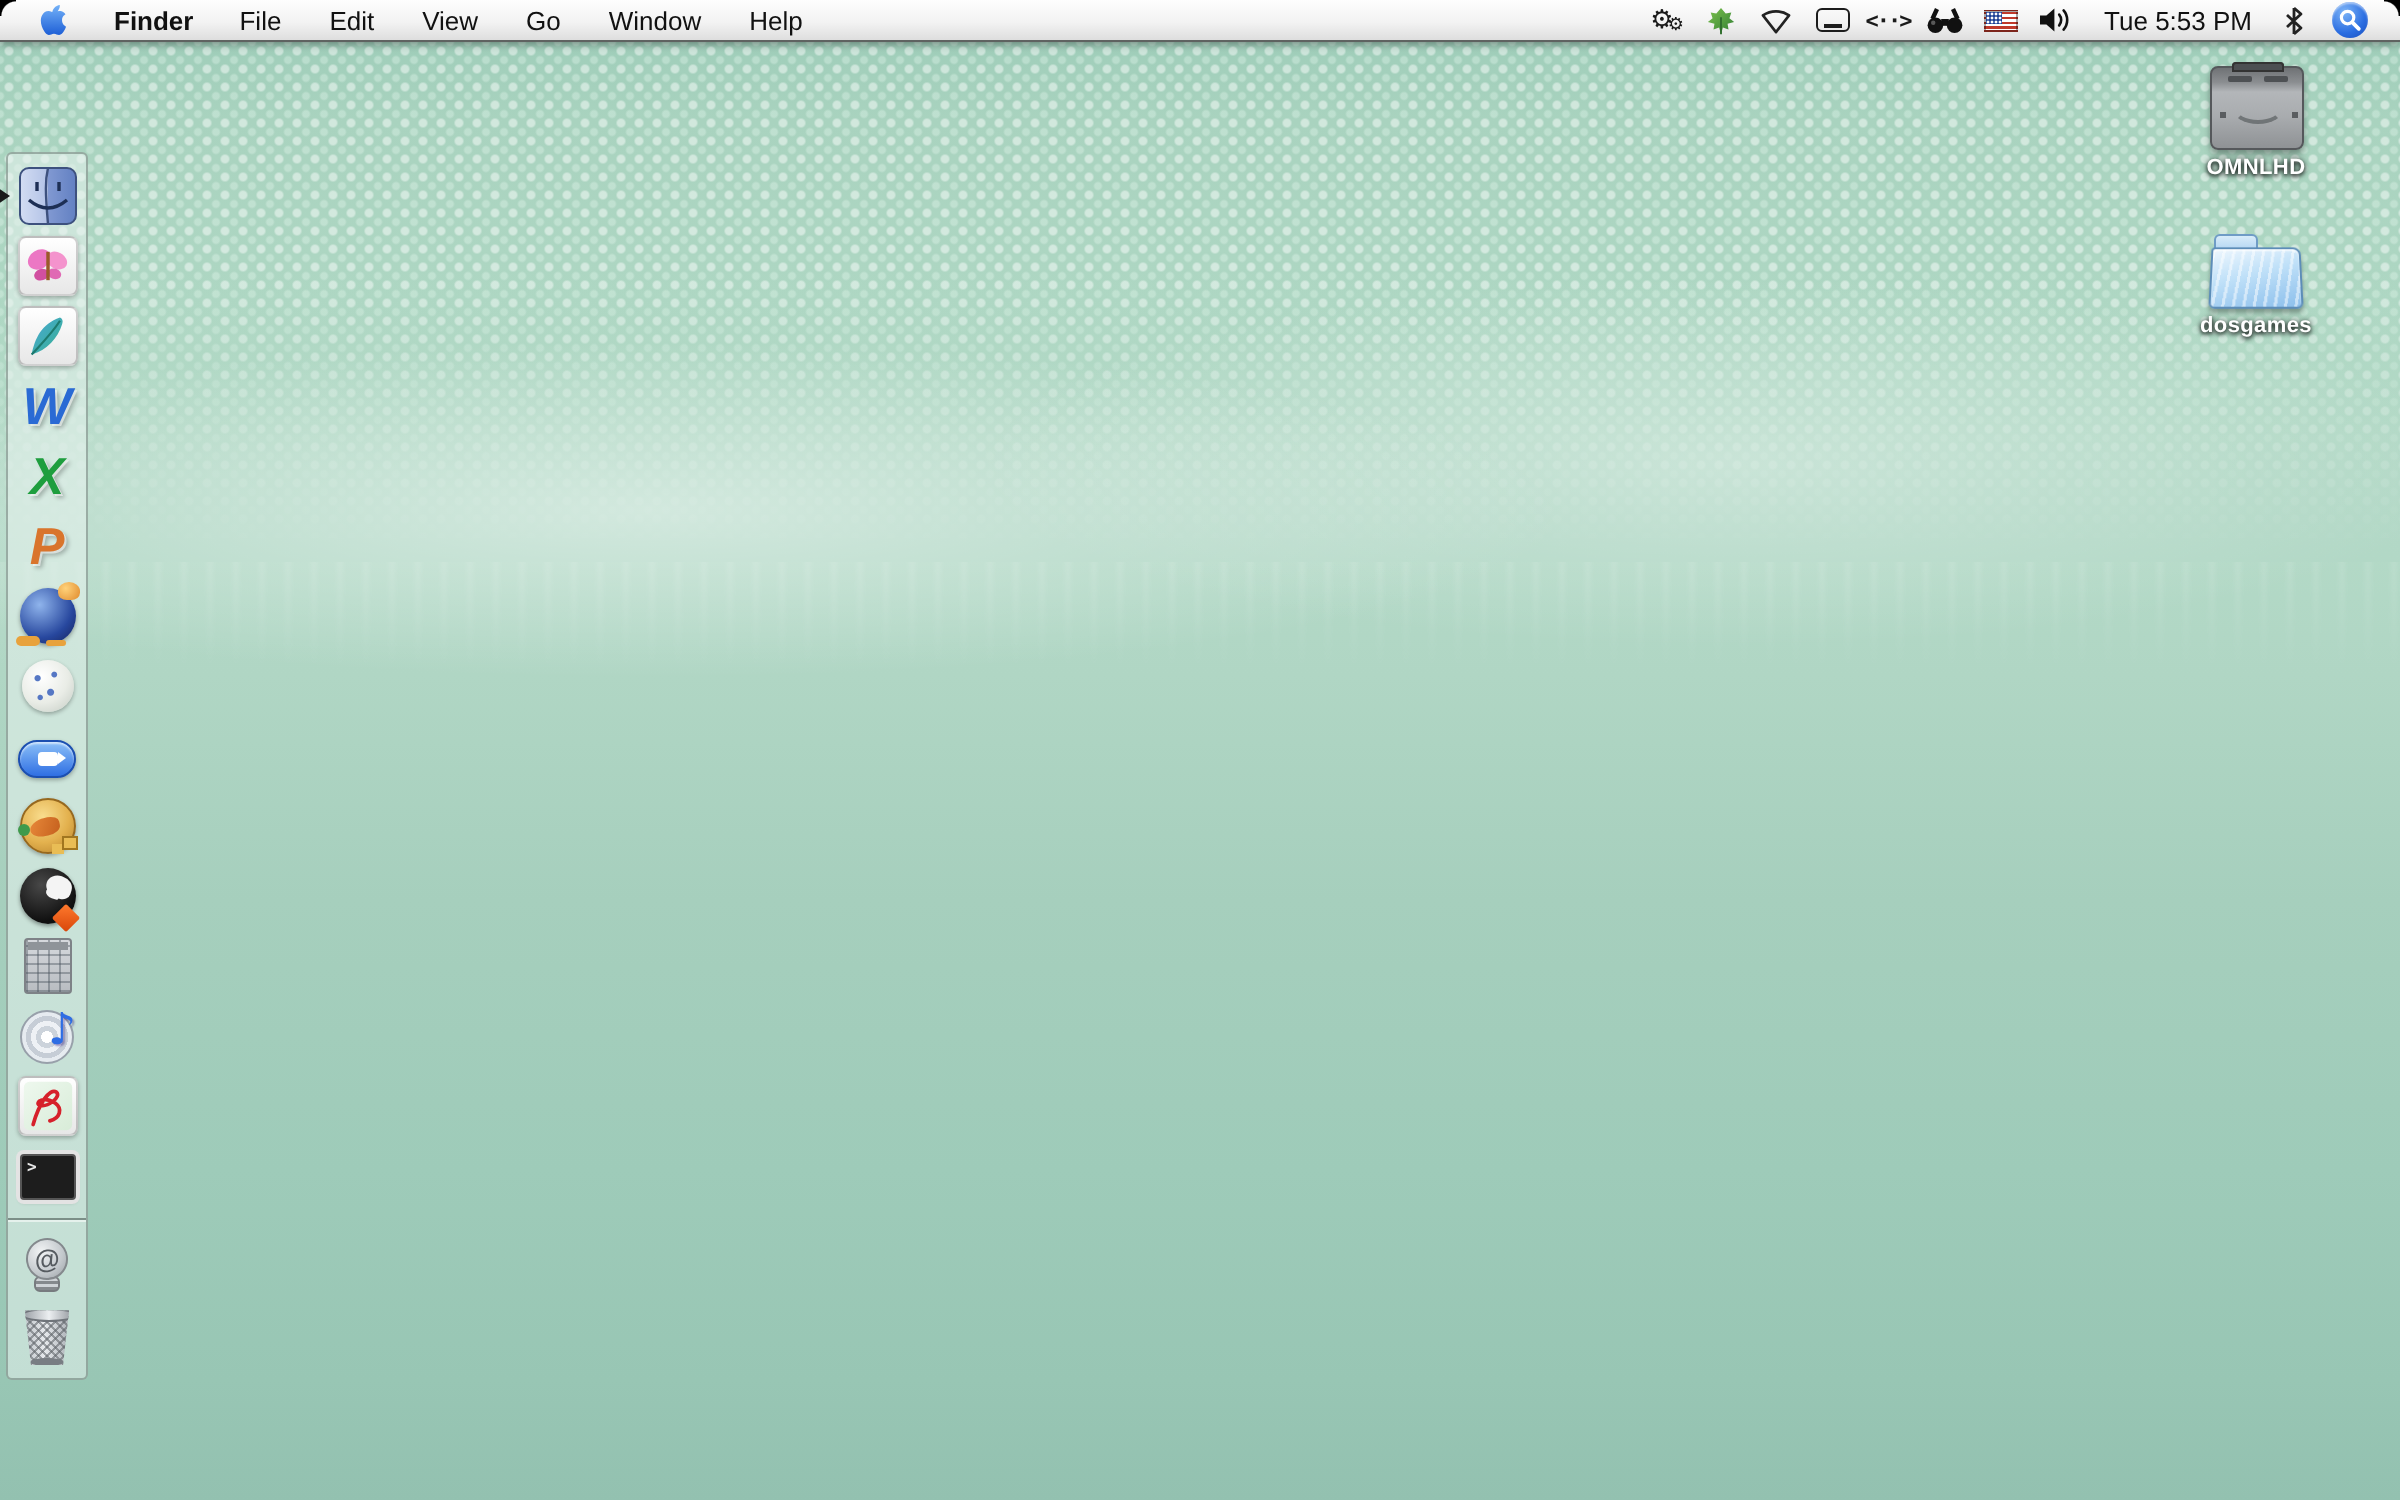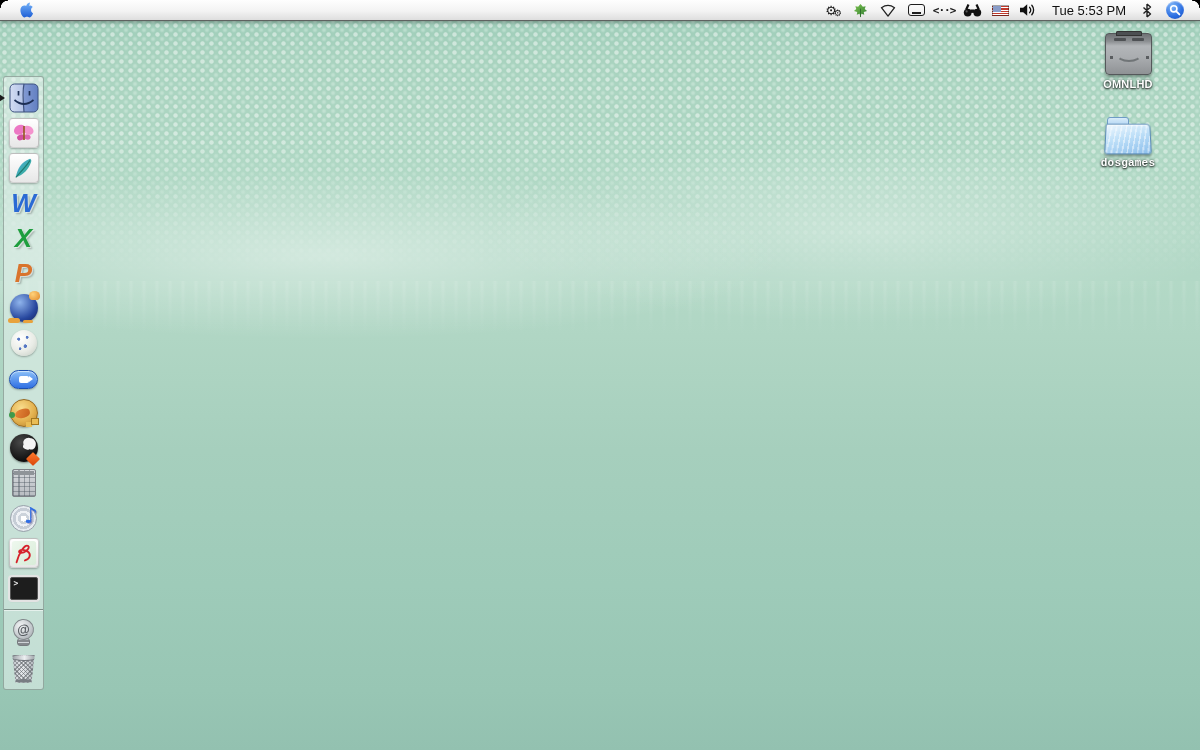--- a/index.html
+++ b/index.html
@@ -210,20 +210,29 @@
       <svg width="14" height="17" viewBox="0 0 17 21">
         <defs>
             <linearGradient id="ag" x1="0" y1="0" x2="0" y2="1">
           <stop offset="0" stop-color="#74b2f8"></stop>
               <stop offset="1" stop-color="#1e5fd6"></stop>
         </linearGradient>
           </defs>
         <path fill="url(#ag)" d="M12.1 4.4c.8-1 1.4-2.4 1.2-3.8-1.2.1-2.6.8-3.4 1.8-.8.9-1.4 2.3-1.2 3.6 1.3.1 2.6-.7 3.4-1.6zm2.6 5.6c0-2.5 2-3.6 2.1-3.7-1.1-1.7-2.9-1.9-3.5-1.9-1.5-.2-2.9.9-3.7.9-.8 0-2-.9-3.2-.9-1.7 0-3.2 1-4 2.5-1.7 3-.4 7.4 1.2 9.8.8 1.2 1.8 2.5 3 2.4 1.2 0 1.7-.8 3.1-.8s1.9.8 3.2.8c1.3 0 2.2-1.2 3-2.4.9-1.4 1.3-2.7 1.3-2.8-.1 0-2.5-1-2.5-3.9z"></path>
       </svg>
     </span>
+  </div>
+  <div class="menus">
+    <span class="menu-item app">Finder</span>
+    <span class="menu-item">File</span>
+    <span class="menu-item">Edit</span>
+    <span class="menu-item">View</span>
+    <span class="menu-item">Go</span>
+    <span class="menu-item">Window</span>
+    <span class="menu-item">Help</span>
   </div>
 
   <div class="status-area">
     <span class="st gears">
         <span class="g1">⚙</span>
         <span class="g2">⚙</span>
       </span>
     <span class="st">
       <svg width="15" height="15" viewBox="0 0 16 16">
         <defs>
@@ -413,18 +422,18 @@
 
 <div class="desk-icon" style="left:1096px; top:33px;">
   <span class="hd">
     <span class="slot"></span>
     <span class="arc"></span>
     <span class="dotl"></span>
   </span>
   <span class="desk-label">OMNLHD</span>
 </div>
 
-<div class="desk-icon" style="left:1096px; top:116px;font-family:Liberation Mono, monospace;">
+<div class="desk-icon" style="left:1096px; top:116px;">
   <span class="folder">
     <span class="front"></span>
   </span>
   <span class="desk-label">dosgames</span>
 </div>
 
 </body></html>

